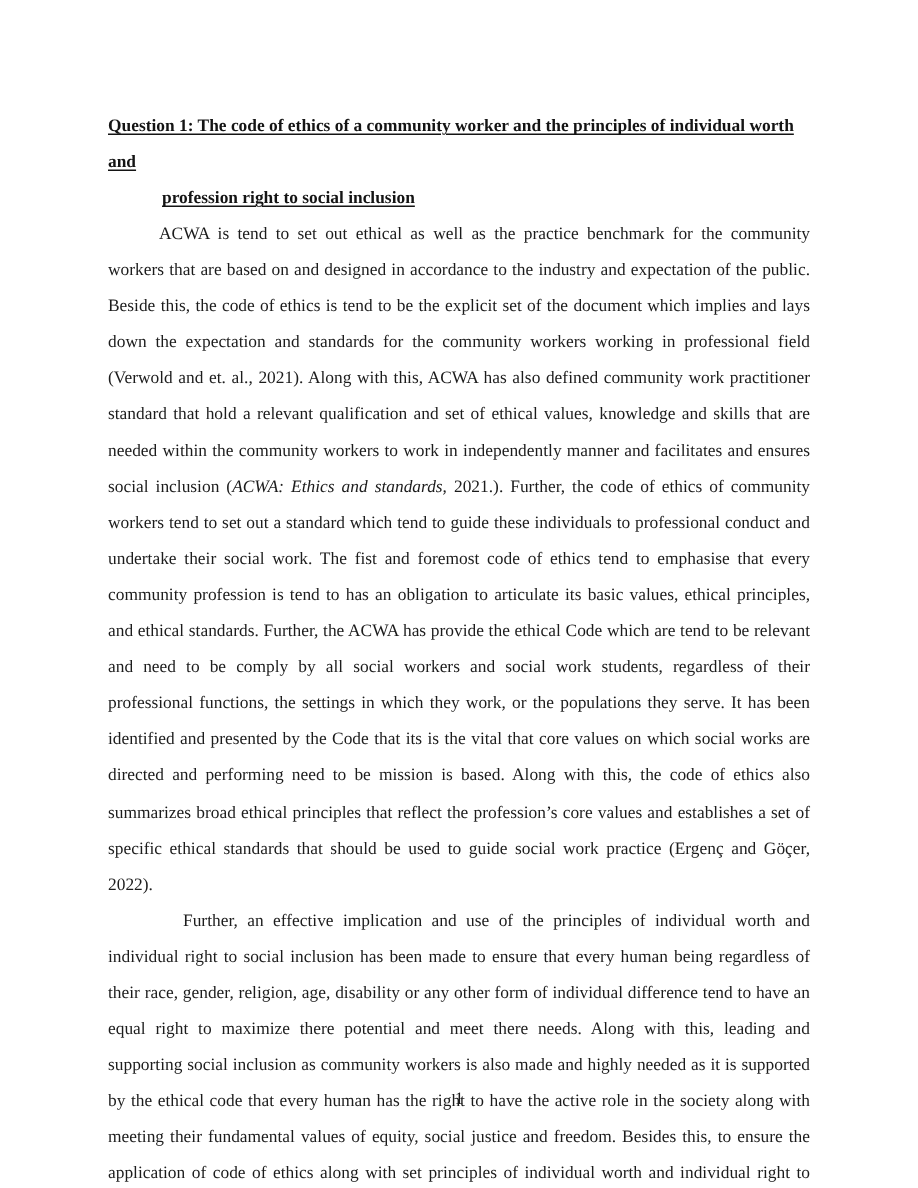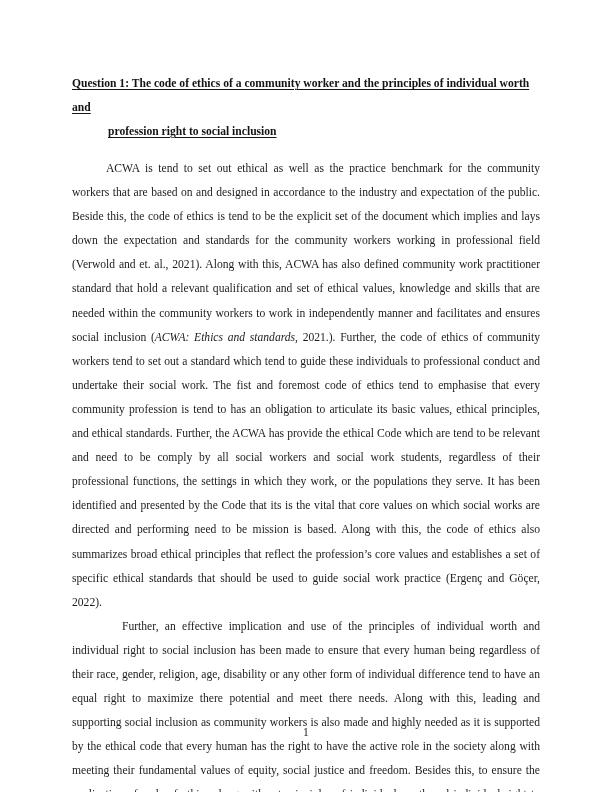--- a/index.html
+++ b/index.html
@@ -44,21 +44,20 @@
     font-size: 11.6px;
     line-height: 24.1px;
     text-align: justify;
     text-justify: inter-word;
     margin: 0;
     color: #1c1c1c;
     hyphens: none;
   }
   p.par-1 {
     text-indent: 34px;
-    margin-top: 13px;
   }
   p.par-2 {
     text-indent: 50px;
     margin-top: 0px;
   }
   .ital {
     font-style: italic;
   }
   .page-number {
     position: absolute;

